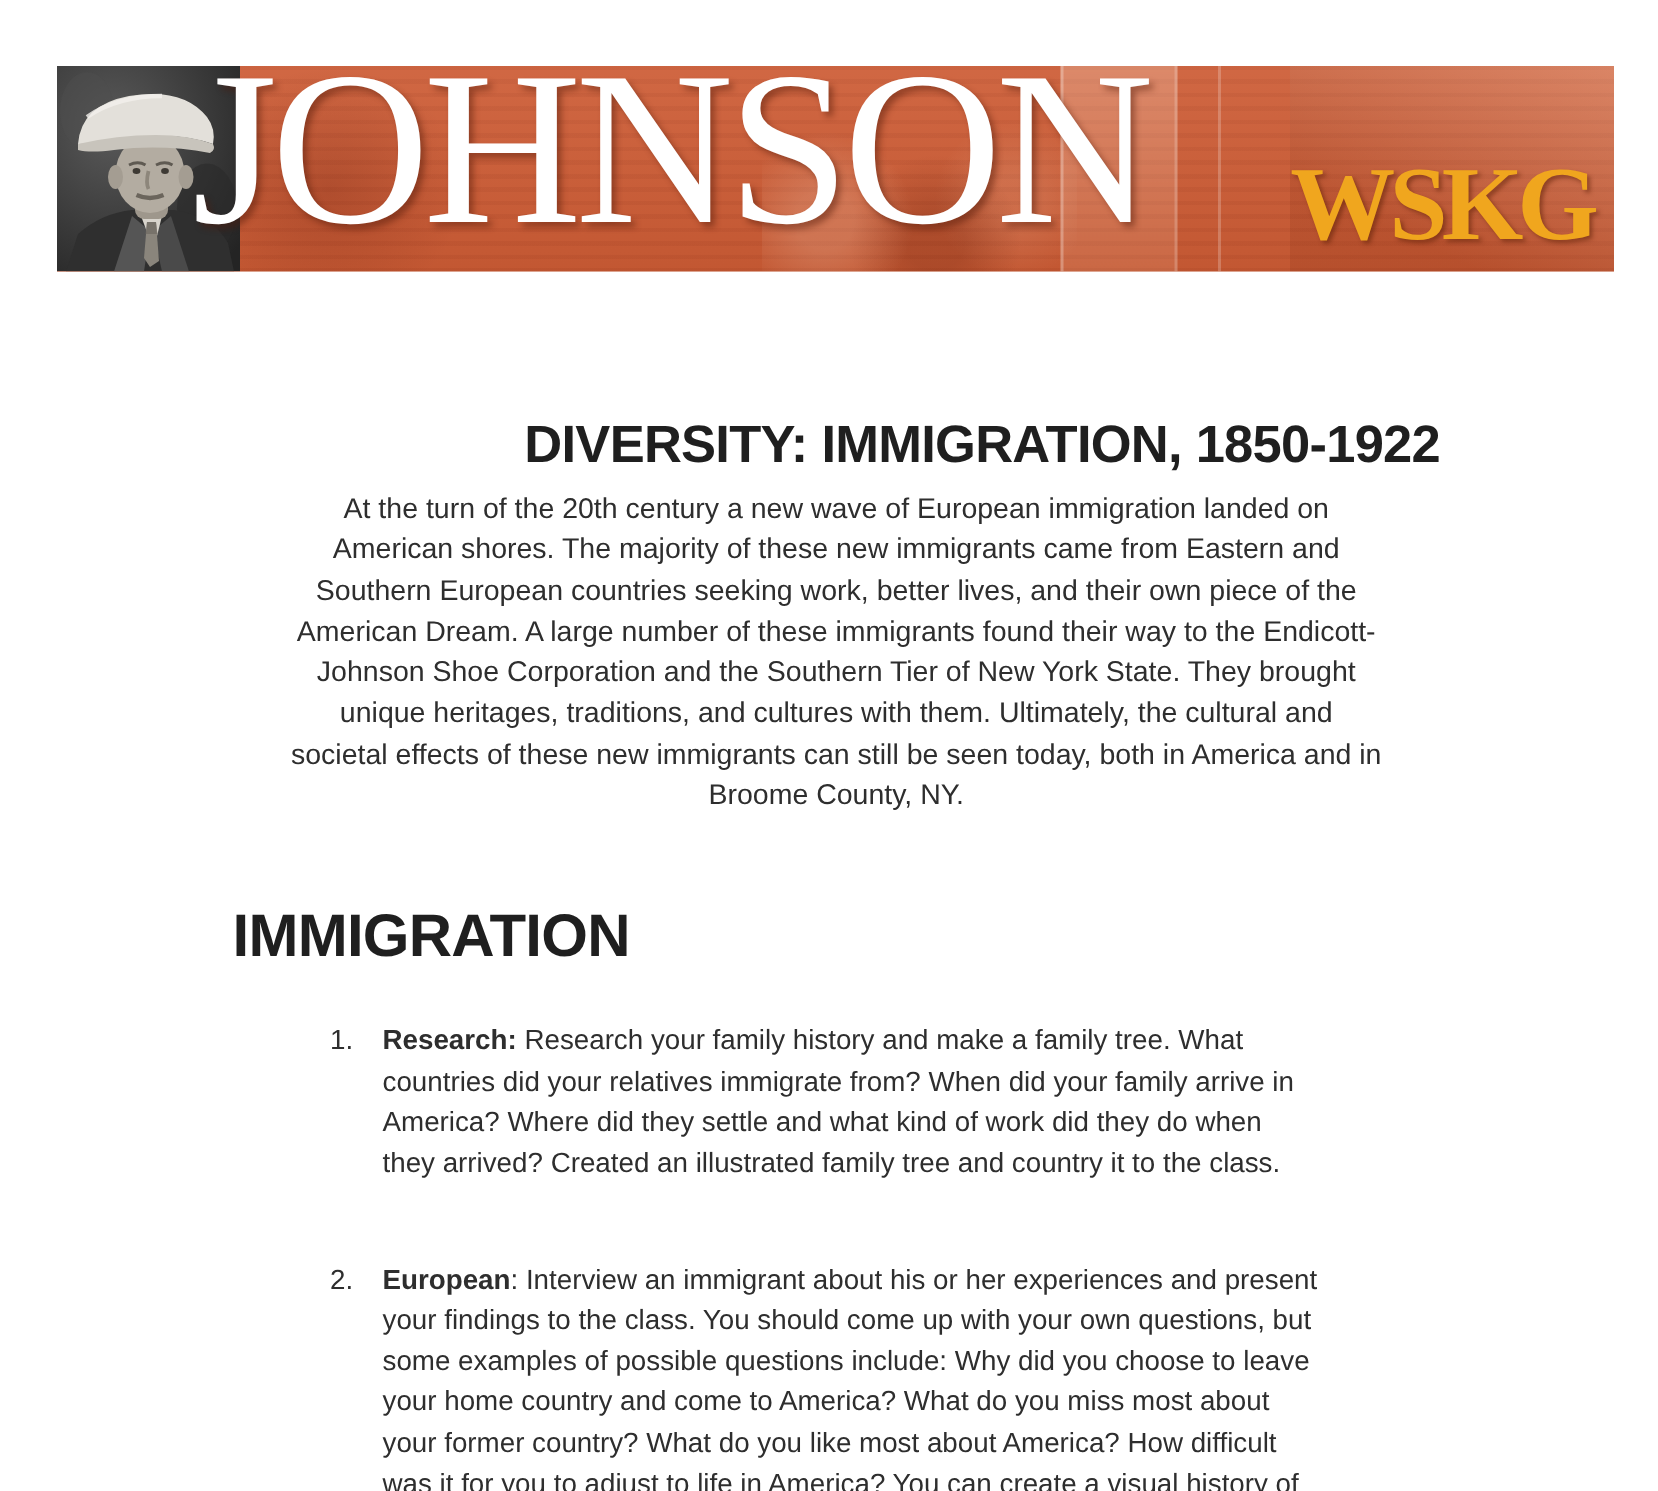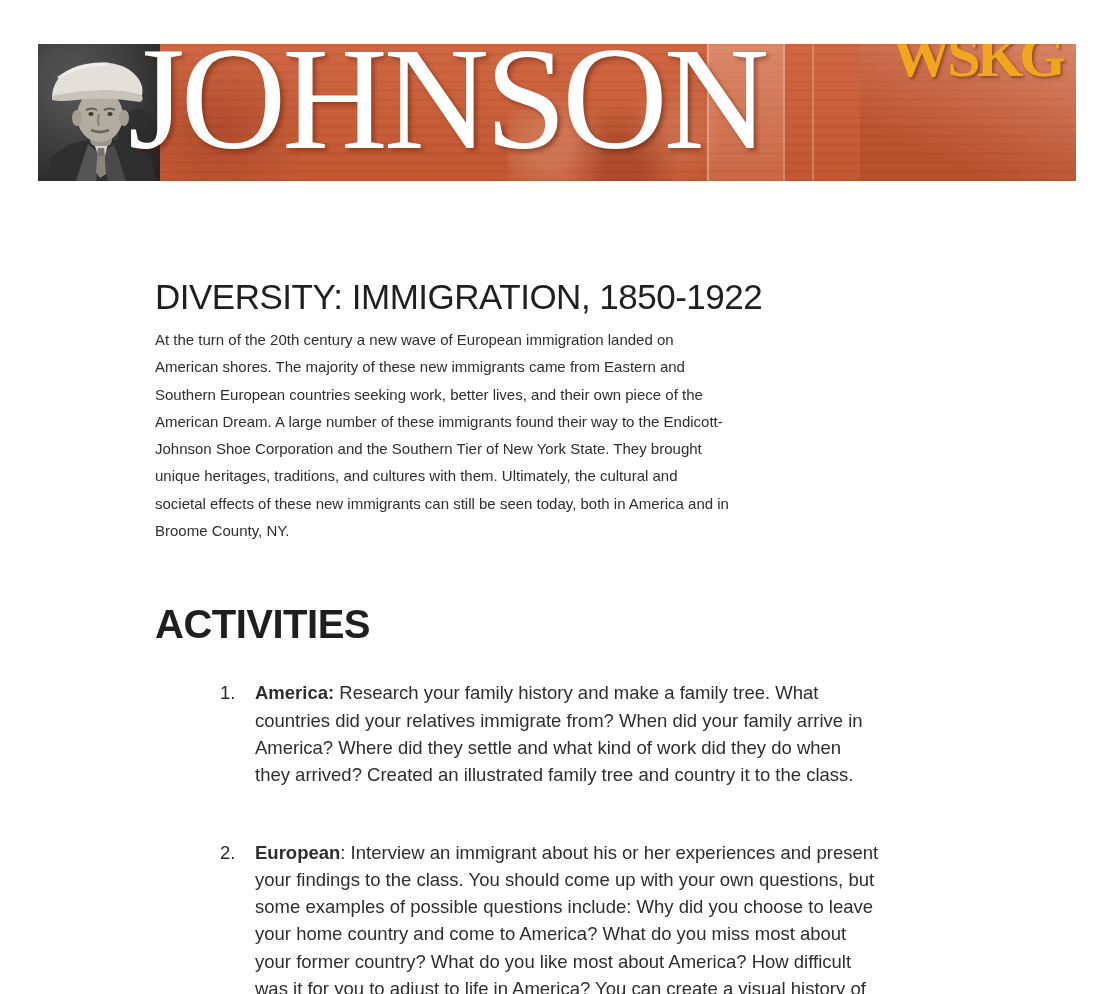--- a/index.html
+++ b/index.html
@@ -35,51 +35,52 @@
                       border-right: 2px solid rgba(255,255,255,0.20); }
   .tex-seam        { left: 774px; width: 0; border-left: 2px solid rgba(255,255,255,0.22); }
   .tex-house       { right: 0; width: 216px;
                       background: linear-gradient(205deg, rgba(255,240,225,0.22), rgba(120,40,15,0.16) 75%); }
   .banner-photo {
     position: absolute; left: 0; top: 0; width: 122px; height: 137px; z-index: 2;
   }
   .banner-photo svg { display: block; }
   .banner-row {
     position: absolute; left: 0; right: 0; top: -18px;
-    display: flex; align-items: flex-start; z-index: 3;
+    display: flex; align-items: flex-end; z-index: 3;
   }
   .brand-wordmark {
     margin-left: 90px;
     font-family: "Liberation Serif", serif;
     font-weight: 400;
     font-size: 146px; line-height: 1; letter-spacing: -4px;
     color: #ffffff;
     text-shadow: 3px 3px 4px rgba(80,25,8,0.45);
     white-space: nowrap;
   }
   .station-wordmark {
     margin-left: auto; margin-right: 14px;
     font-family: "Liberation Serif", serif;
     font-weight: 700;
-    font-size: 60px; line-height: 1; letter-spacing: -4px;
+    font-size: 70px; line-height: 1; letter-spacing: -4px;
     color: #f0a61e;
     text-shadow: 2px 2px 3px rgba(90,30,5,0.5);
     white-space: nowrap;
   }
 
   
   .content { margin-left: 155px; width: 805px; }
   .doc-title {
-    font-size: 35px; line-height: 44px; font-weight: 400;
-    color: #1f1f1f; margin: 94px 0 0 0; letter-spacing: -0.5px;
+    font-size: 35px; line-height: 44px; font-weight: 700;
+    color: #1f1f1f; margin: 94px 0 0 0; letter-spacing: -0.5px; text-align: right;
   }
   .intro {
-    font-size: 15px; line-height: 27.3px;
+    font-size: 19px; line-height: 27.3px;
     margin: 7px 0 0 0; color: #2e2e2e;
     white-space: pre-line;
+    text-align: center;
   }
   .section-heading {
     font-size: 40px; line-height: 50px; font-weight: 700;
     color: #1f1f1f; margin: 55px 0 0 0; letter-spacing: -0.5px;
   }
   .activity {
     display: flex; font-size: 18.5px; line-height: 27.3px; color: #2e2e2e;
   }
   .activity-first { margin-top: 30px; }
   .activity + .activity { margin-top: 50px; }
@@ -147,25 +148,25 @@
 
   <p class="intro">At the turn of the 20th century a new wave of European immigration landed on
 American shores. The majority of these new immigrants came from Eastern and
 Southern European countries seeking work, better lives, and their own piece of the
 American Dream. A large number of these immigrants found their way to the Endicott-
 Johnson Shoe Corporation and the Southern Tier of New York State. They brought
 unique heritages, traditions, and cultures with them. Ultimately, the cultural and
 societal effects of these new immigrants can still be seen today, both in America and in
 Broome County, NY.</p>
 
-  <h2 class="section-heading">ACTIVITIES</h2>
+  <h2 class="section-heading">IMMIGRATION</h2>
 
   <div class="activity activity-first">
     <span class="num">1.</span>
-    <span class="atext"><span class="label">America:</span><span> Research your family history and make a family tree. What
+    <span class="atext"><span class="label">Research:</span><span> Research your family history and make a family tree. What
 countries did your relatives immigrate from? When did your family arrive in
 America? Where did they settle and what kind of work did they do when
 they arrived? Created an illustrated family tree and country it to the class.</span></span>
   </div>
 
   <div class="activity">
     <span class="num">2.</span>
     <span class="atext"><span class="label">European</span><span>: Interview an immigrant about his or her experiences and present
 your findings to the class. You should come up with your own questions, but
 some examples of possible questions include: Why did you choose to leave

